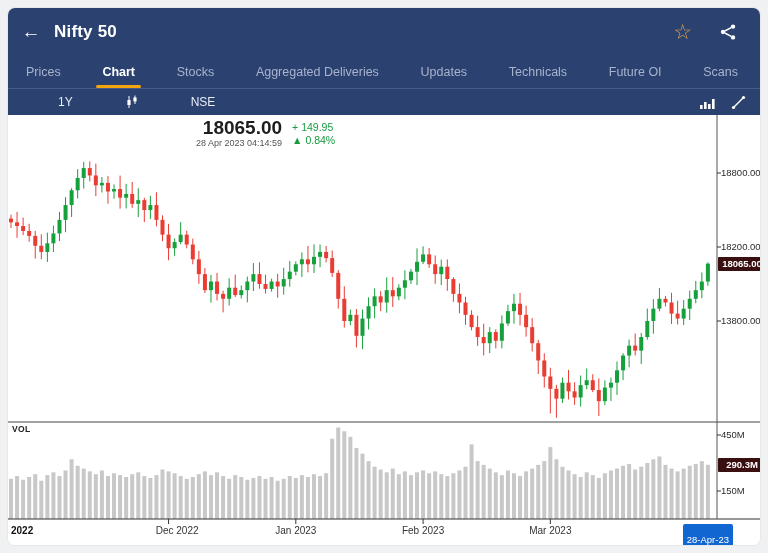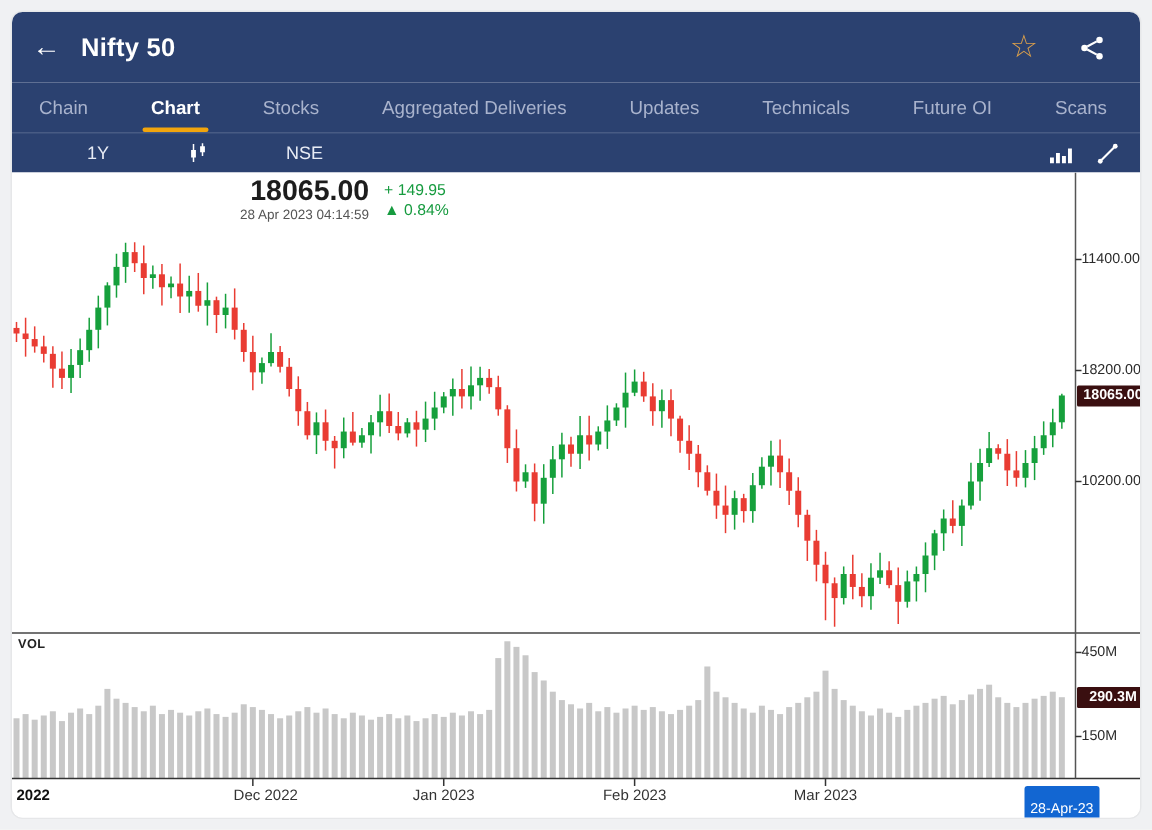--- a/index.html
+++ b/index.html
@@ -22,21 +22,21 @@
   .toolbar{height:26px;background:#2b4170;border-top:1px solid rgba(255,255,255,0.14);display:flex;align-items:center;color:#e8ecf5;font-size:12px;padding:0 14px;}
   .toolbar .tool{display:flex;align-items:center;margin-right:16px;cursor:pointer;margin-left:36px;}
   .toolbar .spacer{flex:1;}
   .toolbar .right-tool{margin-left:16px;cursor:pointer;display:flex;}
   
   .chart-region{position:relative;width:752px;height:431px;background:#fff;}
   #chart-svg{position:absolute;left:0;top:0;}
   .overlay-quote{position:absolute;left:152px;top:3px;display:flex;gap:10px;align-items:flex-start;z-index:5;}
   .oq-main{text-align:right;}
   .oq-price{font-size:19px;font-weight:700;color:#1d1d1d;line-height:20px;}
-  .oq-date{font-size:9px;color:#555;line-height:10px;}
+  .oq-date{font-size:9px;color:#555;line-height:10px;margin-left:36px;}
   .oq-chg{font-size:10.5px;color:#169b3f;line-height:13px;padding-top:3px;}
   .ylab{position:absolute;left:713px;width:46px;font-size:9.5px;color:#2b2b2b;line-height:10px;}
   .vol-title{position:absolute;left:4px;top:309px;font-size:8.5px;font-weight:700;color:#222;letter-spacing:.3px;}
   .tag{position:absolute;left:710px;width:48px;height:14px;background:#3a0f10;color:#fff;font-size:9.5px;font-weight:700;display:flex;align-items:center;justify-content:center;border-radius:1px;z-index:4;}
   .xlab{position:absolute;top:410px;font-size:10px;color:#333;white-space:nowrap;}
   .xlab.bold{font-weight:700;color:#111;}
   .date-tag{position:absolute;top:409px;width:50px;height:30px;background:#1266d2;color:#fff;font-size:9.5px;display:flex;align-items:center;justify-content:center;border-radius:2px;z-index:4;}
 </style>
 </head>
 <body>
@@ -54,21 +54,21 @@
           <circle cx="18" cy="5.5" r="2.6" fill="#fff"></circle>
           <circle cx="6" cy="12" r="2.6" fill="#fff"></circle>
           <circle cx="18" cy="18.5" r="2.6" fill="#fff"></circle>
           <line x1="8.2" y1="10.8" x2="15.8" y2="6.7" stroke="#fff" stroke-width="1.8"></line>
           <line x1="8.2" y1="13.2" x2="15.8" y2="17.3" stroke="#fff" stroke-width="1.8"></line>
         </svg>
       </div>
     </div>
 
     <div class="tabbar" id="tabbar">
-        <div class="tab">Chain</div>
+        <div class="tab">Prices</div>
         <div class="tab active">Chart</div>
         <div class="tab">Stocks</div>
         <div class="tab">Aggregated Deliveries</div>
         <div class="tab">Updates</div>
         <div class="tab">Technicals</div>
         <div class="tab">Future OI</div>
         <div class="tab">Scans</div>
       </div>
 
     <div class="toolbar">
@@ -473,23 +473,23 @@
           <div>+ 149.95</div>
           <div>▲ 0.84%</div>
         </div>
       </div>
 
       <div class="vol-title">VOL</div>
 
       <div class="tag" id="price-tag" style="top: 141.651px;">18065.00</div>
       <div class="tag" id="vol-tag" style="top: 342.801px;">290.3M</div>
       <div class="date-tag" id="date-tag" style="left: 674.9px;">28-Apr-23</div>
-    <div class="ylab" style="top: 53px;">11400.00</div>
+    <div class="ylab" style="top: 53px;">18800.00</div>
         <div class="ylab" style="top: 127.001px;">18200.00</div>
-        <div class="ylab" style="top: 201.002px;">10200.00</div>
+        <div class="ylab" style="top: 201.002px;">13800.00</div>
         <div class="ylab" style="top: 314.985px;">450M</div>
         <div class="ylab" style="top: 370.995px;">150M</div>
         <div class="xlab bold" style="left: 3px;">2022</div>
         <div class="xlab" style="left: 130.56px; width: 60px; text-align: right;">Dec 2022</div>
         <div class="xlab" style="left: 257.82px; width: 60px; text-align: center;">Jan 2023</div>
         <div class="xlab" style="left: 385.08px; width: 60px; text-align: center;">Feb 2023</div>
         <div class="xlab" style="left: 512.34px; width: 60px; text-align: center;">Mar 2023</div>
       </div>
 
   </div>

